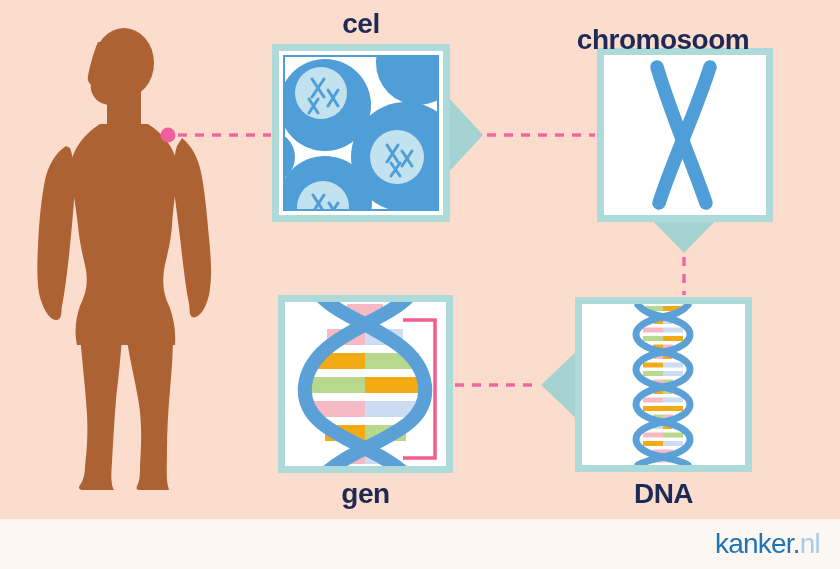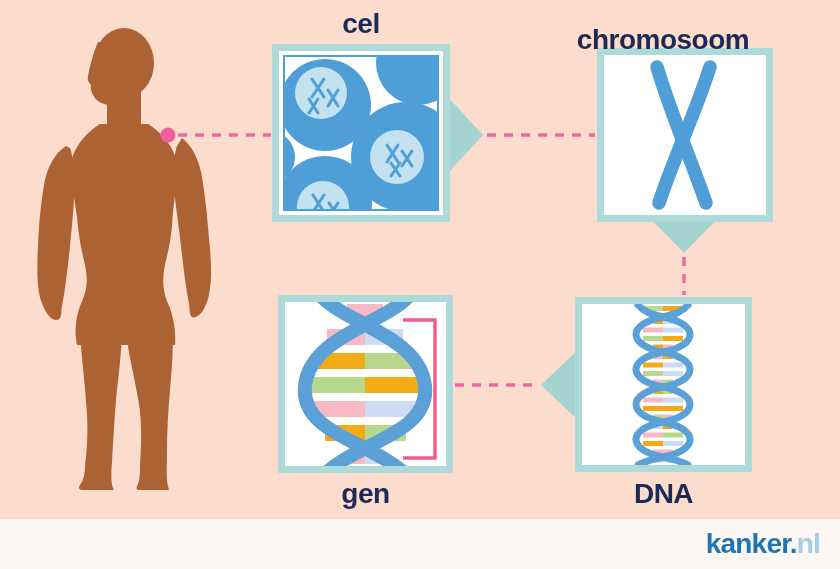--- a/index.html
+++ b/index.html
@@ -34,21 +34,21 @@
     overflow:hidden;
   }
   .footer{
     position:absolute;left:0;bottom:0;width:840px;height:50px;
     background:var(--footer_bg);
     z-index:4;
     display:flex;align-items:center;justify-content:flex-end;
     padding-right:20px;box-sizing:border-box;
   }
   .logo{
-    font-weight:bold;font-size:28px;letter-spacing:-0.8px;
+    font-weight:normal;font-size:28px;letter-spacing:-0.8px;
     cursor:pointer;
   }
   .logo .brand{color:var(--logo_blue);}
   .logo .tld{color:var(--logo_light);}
   
   .fill-body{fill:var(--body_brown);}
   .fill-cellblue{fill:var(--cell_blue);}
   .fill-nucleus{fill:var(--nucleus_blue);}
   .fill-triangle{fill:var(--triangle_teal);}
   .fill-marker{fill:var(--marker_pink);}

